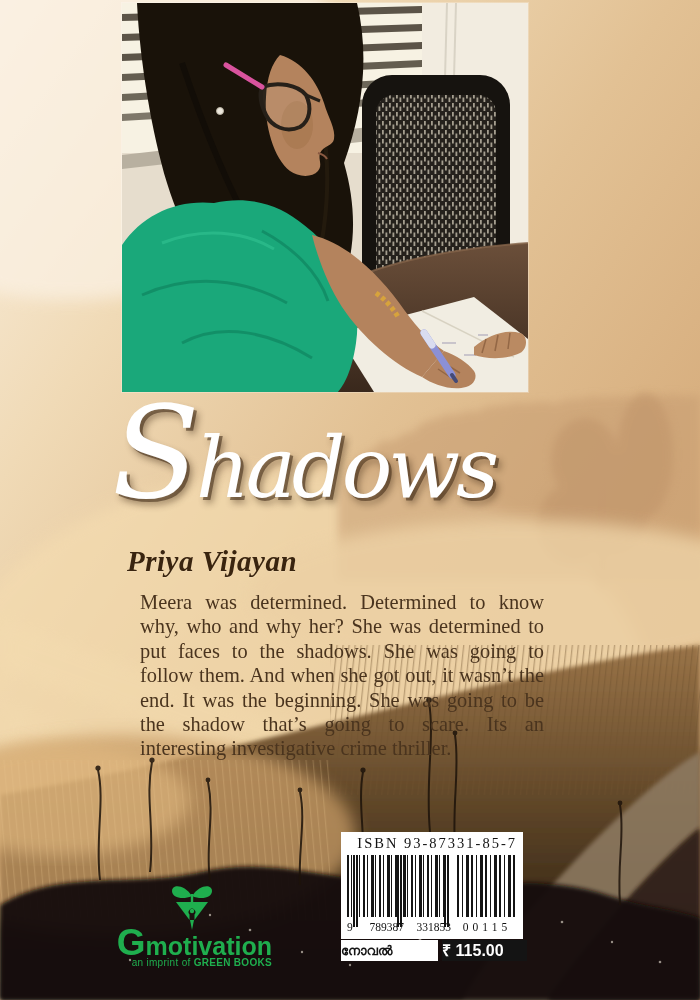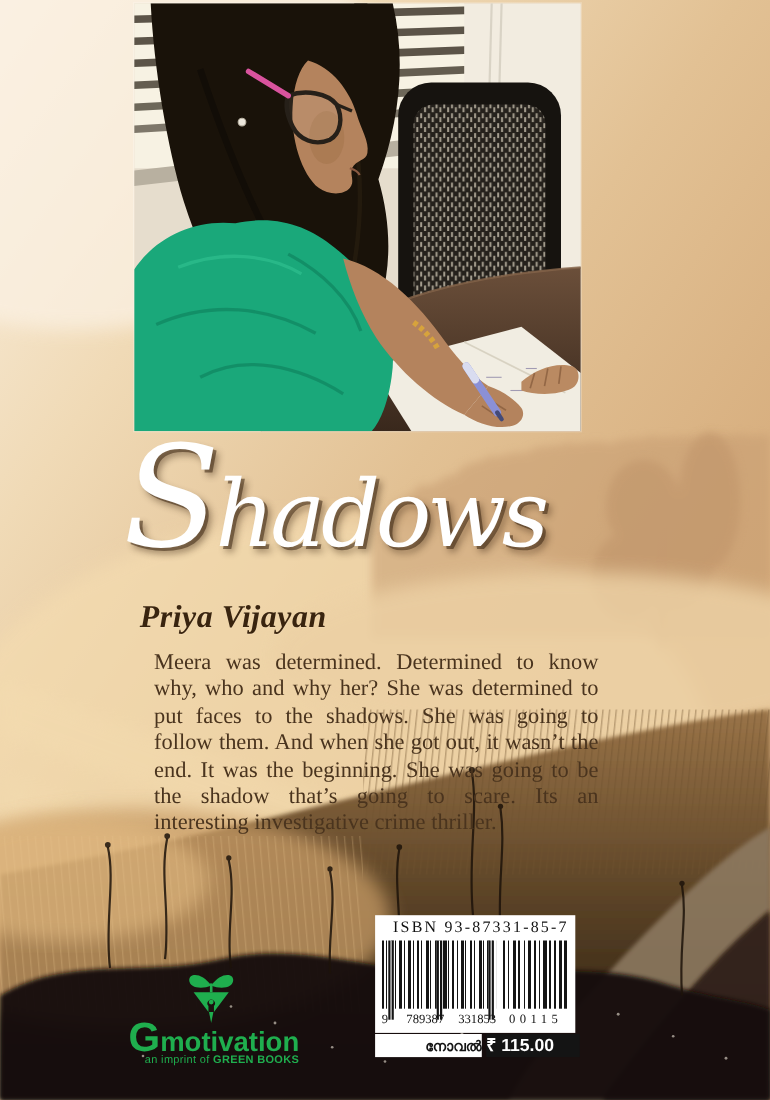--- a/index.html
+++ b/index.html
@@ -63,21 +63,21 @@
   .supp-bars{
     height:62px;margin-top:0;
     background:repeating-linear-gradient(90deg,#141414 0 2px,#fff 2px 5px,#141414 5px 6px,#fff 6px 9px,#141414 9px 12px,#fff 12px 14px);
   }
   .supp-digits{
     position:absolute;left:0;right:0;bottom:2px;text-align:center;
     font-family:"Liberation Serif",serif;font-size:11.5px;letter-spacing:4px;color:#111;
   }
   .price-row{position:absolute;left:341px;top:940px;height:21px;display:flex;}
   .category-box{
-    width:97px;background:#fff;color:#151515;text-align:right;
+    width:97px;background:#fff;color:#151515;text-align:left;
     font-family:"Liberation Sans",sans-serif;font-weight:700;font-size:13px;line-height:21px;
   }
   .price-box{
     width:85px;margin-left:4px;background:#141414;color:#fff;text-align:left;
     font-family:"Liberation Sans",sans-serif;font-weight:700;font-size:16px;line-height:21px;
   }
 </style>
 </head>
 <body>
 

